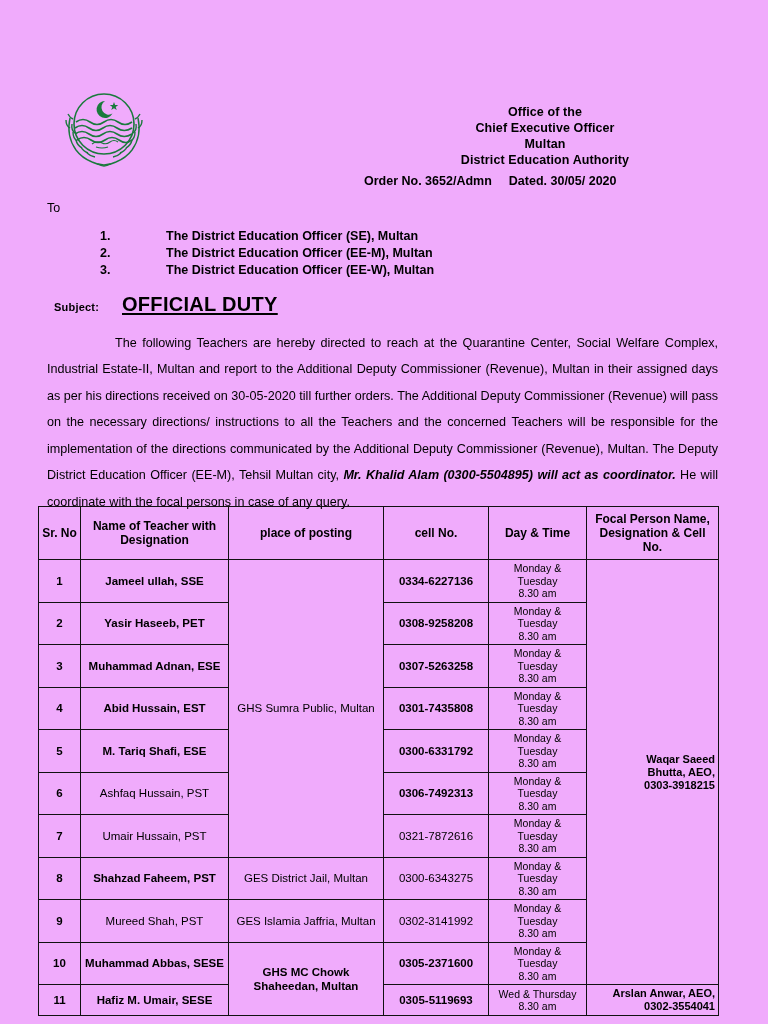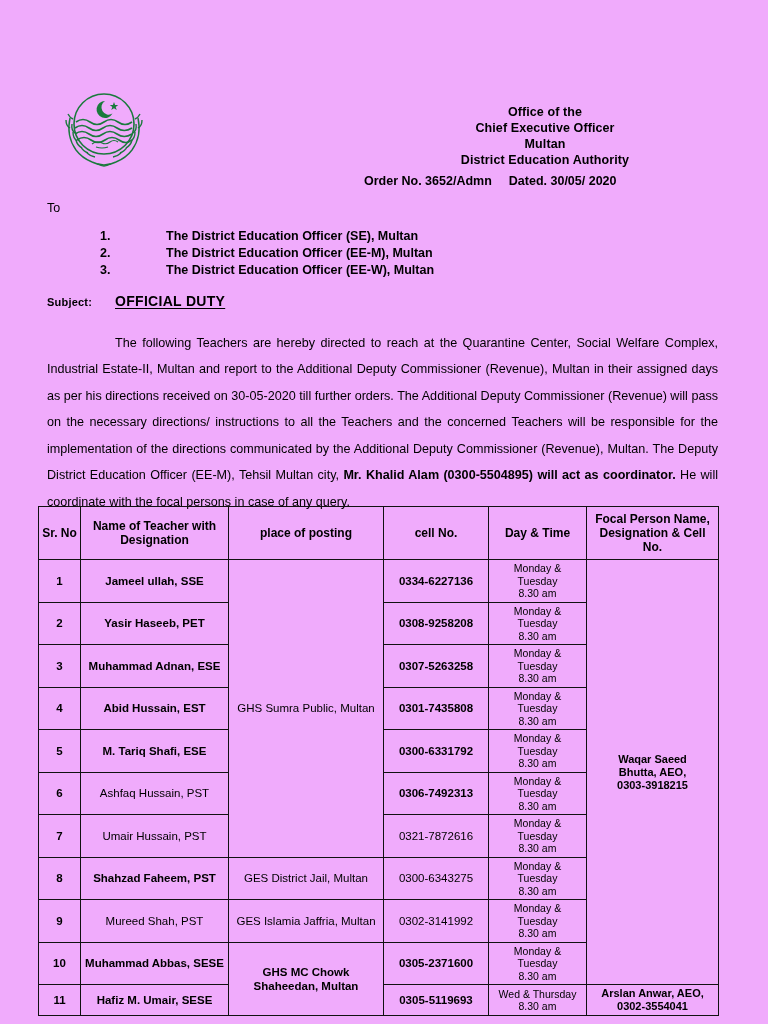--- a/index.html
+++ b/index.html
@@ -99,42 +99,43 @@
     font-weight: bold;
     display: flex;
     align-items: baseline;
   }
   .subject-label {
     width: 68px;
     flex: 0 0 68px;
     font-size: 11px;
     font-weight: bold;
     letter-spacing: .2px;
+    margin-left: 7px;
   }
   .subject-value {
-    font-size: 14px;
+    font-size: 20px;
     font-weight: bold;
     text-decoration: underline;
     text-underline-offset: 2px;
     letter-spacing: .3px;
   }
 
   
   .body-para {
     position: absolute;
     left: 47px;
     top: 317px;
     width: 671px;
     font-size: 12.6px;
     line-height: 26.5px;
     text-align: justify;
     text-justify: inter-word;
     text-indent: 68px;
   }
-  .body-para b { font-weight: bold; }
+  .body-para b { font-weight: bold; font-style: italic; }
 
   
   .duty-table {
     position: absolute;
     left: 38px;
     top: 506px;
     width: 680px;
     border-collapse: collapse;
     table-layout: fixed;
     font-size: 11px;
@@ -166,20 +167,21 @@
   .duty-table td.day {
     font-size: 10.5px;
     line-height: 12.5px;
     white-space: pre-line;
   }
   .duty-table td.focal {
     font-size: 11px;
     line-height: 13px;
     font-weight: bold;
     white-space: pre-line;
+    text-align: right;
   }
   .bold { font-weight: bold; }
   .normal { font-weight: normal; }
   .row-tall td { height: 34px; }
   .row-last td { height: 26px; }
   .day-small { font-size: 9.5px; line-height: 12px; margin-left: 13px; }
 </style>
 </head>
 <body>
 

